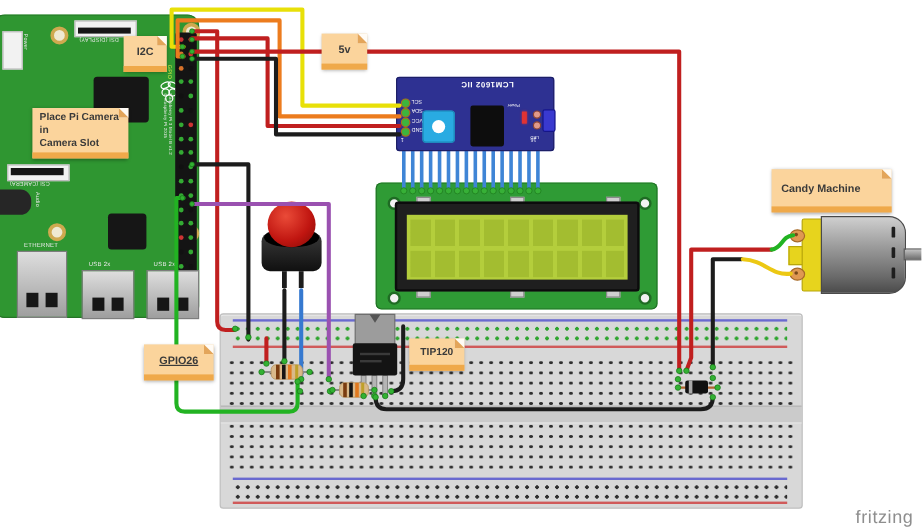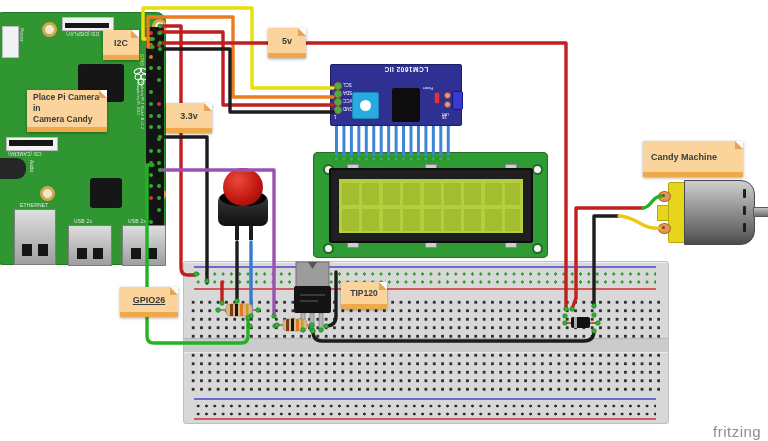--- a/index.html
+++ b/index.html
@@ -414,37 +414,33 @@
   </svg>
 
   <div class="note" style="left:103px;top:30px;width:36px;height:25px;font-size:9px;">
     <span class="fold"></span>
     <span class="txt">I2C</span>
   </div>
   <div class="note" style="left:268px;top:28px;width:38px;height:25px;font-size:9px;">
     <span class="fold"></span>
     <span class="txt">5v</span>
   </div>
-  <div class="note" style="left:166px;top:103px;width:46px;height:25px;font-size:9px;">
-    <span class="fold"></span>
-    <span class="txt">3.3v</span>
-  </div>
   <div class="note" style="left:120px;top:287px;width:58px;height:25px;font-size:9px;text-decoration:underline;">
     <span class="fold"></span>
     <span class="txt">GPIO26</span>
   </div>
   <div class="note" style="left:341px;top:282px;width:46px;height:22px;font-size:8.5px;">
     <span class="fold"></span>
     <span class="txt">TIP120</span>
   </div>
   <div class="note" style="left:643px;top:141px;width:100px;height:31px;font-size:9px;justify-content:flex-start;">
     <span class="fold"></span>
     <span class="txt" style="padding-left:8px;">Candy Machine</span>
   </div>
   <div class="note" style="left:27px;top:90px;width:80px;height:37px;font-size:8.5px;justify-content:flex-start;">
     <span class="fold"></span>
     <span class="txt" style="padding-left:6px;line-height:11px;">
-      <span>Place Pi Camera in</span><br><span>Camera Candy</span>
+      <span>Place Pi Camera in</span><br><span>Camera Slot</span>
     </span>
   </div>
 
   <div class="abs" id="watermark">fritzing</div>
 </div>
 
 </body></html>

